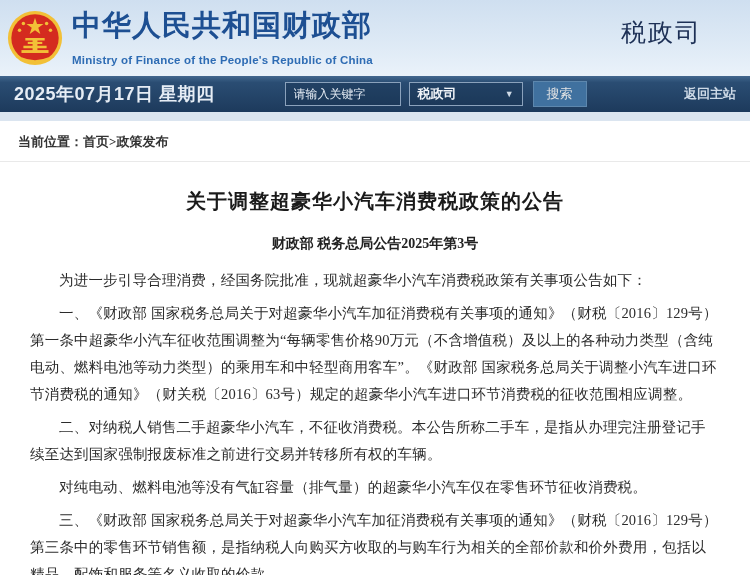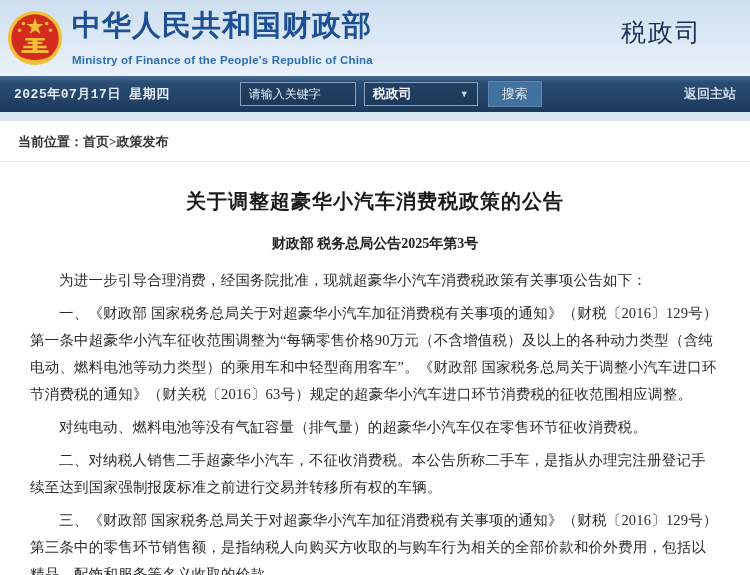--- a/index.html
+++ b/index.html
@@ -55,24 +55,24 @@
   
   .top-bar {
     height: 36px;
     background: linear-gradient(180deg, #43688f 0%, #2a4d73 18%, #1d3a5c 100%);
     display: flex;
     align-items: center;
     padding: 0 14px;
     color: #dbe4ee;
   }
   .nav-date {
-    font-size: 13px;
+    font-size: 18px;
     color: #e6edf5;
     letter-spacing: 0.5px;
-    font-family: Liberation Mono, monospace;
+    font-family: Liberation Sans, sans-serif;
     font-weight: bold;
   }
   .search-group { display: flex; align-items: center; margin-left: 70px; }
   .search-input {
     width: 116px;
     height: 24px;
     background: rgba(20, 45, 75, 0.35);
     border: 1px solid #8ba2bc;
     color: #f0f4f9;
     font-size: 12px;
@@ -214,20 +214,20 @@
   <div class="breadcrumb-row">
     <span>当前位置：</span><span class="breadcrumb-path">首页&gt;政策发布</span>
   </div>
 
   <div class="article">
     <div class="article-title">关于调整超豪华小汽车消费税政策的公告</div>
     <div class="doc-number">财政部 税务总局公告2025年第3号</div>
     <div class="article-body">
       <p>为进一步引导合理消费，经国务院批准，现就超豪华小汽车消费税政策有关事项公告如下：</p>
       <p>一、《财政部 国家税务总局关于对超豪华小汽车加征消费税有关事项的通知》（财税〔2016〕129号）第一条中超豪华小汽车征收范围调整为“每辆零售价格90万元（不含增值税）及以上的各种动力类型（含纯电动、燃料电池等动力类型）的乘用车和中轻型商用客车”。《财政部 国家税务总局关于调整小汽车进口环节消费税的通知》（财关税〔2016〕63号）规定的超豪华小汽车进口环节消费税的征收范围相应调整。</p>
+      <p>二、对纳税人销售二手超豪华小汽车，不征收消费税。本公告所称二手车，是指从办理完注册登记手续至达到国家强制报废标准之前进行交易并转移所有权的车辆。</p>
       <p>对纯电动、燃料电池等没有气缸容量（排气量）的超豪华小汽车仅在零售环节征收消费税。</p>
-      <p>二、对纳税人销售二手超豪华小汽车，不征收消费税。本公告所称二手车，是指从办理完注册登记手续至达到国家强制报废标准之前进行交易并转移所有权的车辆。</p>
       <p>三、《财政部 国家税务总局关于对超豪华小汽车加征消费税有关事项的通知》（财税〔2016〕129号）第三条中的零售环节销售额，是指纳税人向购买方收取的与购车行为相关的全部价款和价外费用，包括以精品、配饰和服务等名义收取的价款。</p>
 
     </div>
   </div>
 
 </div>
 
 </body></html>

